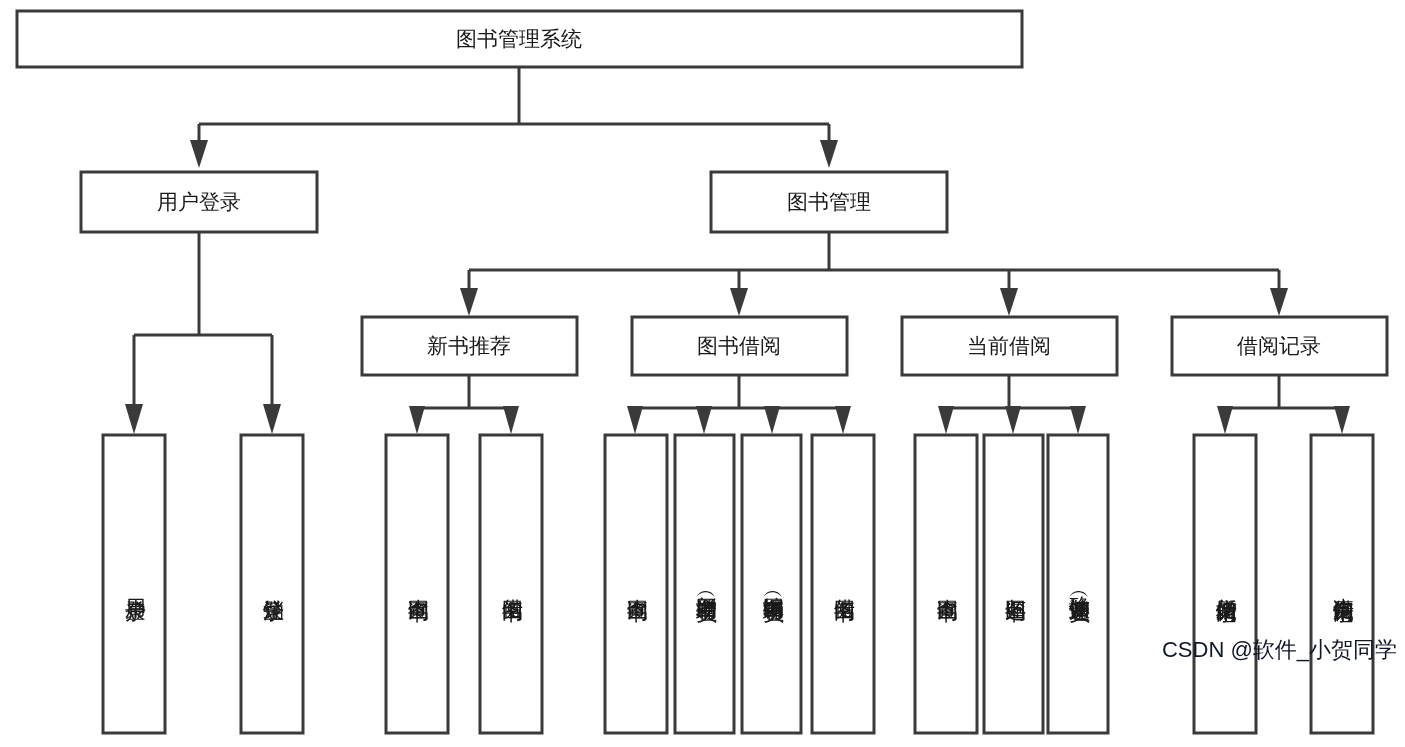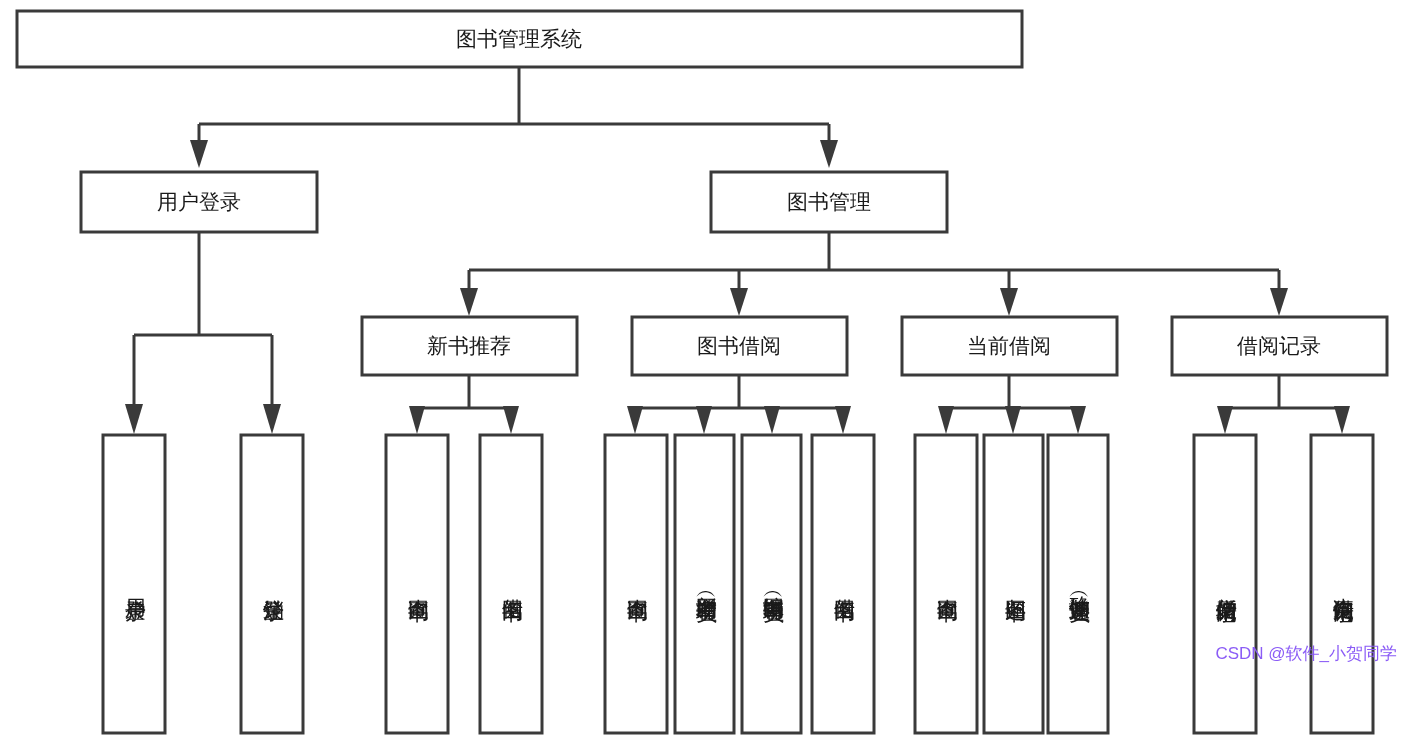--- a/index.html
+++ b/index.html
@@ -55,22 +55,22 @@
     dominant-baseline: middle;
     writing-mode: vertical-rl;
     text-orientation: upright;
     letter-spacing: 1px;
   }
   .watermark {
     position: absolute;
     right: 8px;
     bottom: 6px;
     font-family: "Liberation Sans", "DejaVu Sans", sans-serif;
-    font-size: 17px;
-    color: #8b5cf6;
+    font-size: 22px;
+    color: #0f172a;
     white-space: nowrap;
     user-select: none;
     margin-left: 28px;
   }
 </style>
 </head>
 <body>
 
 <div id="diagram-root">
 

